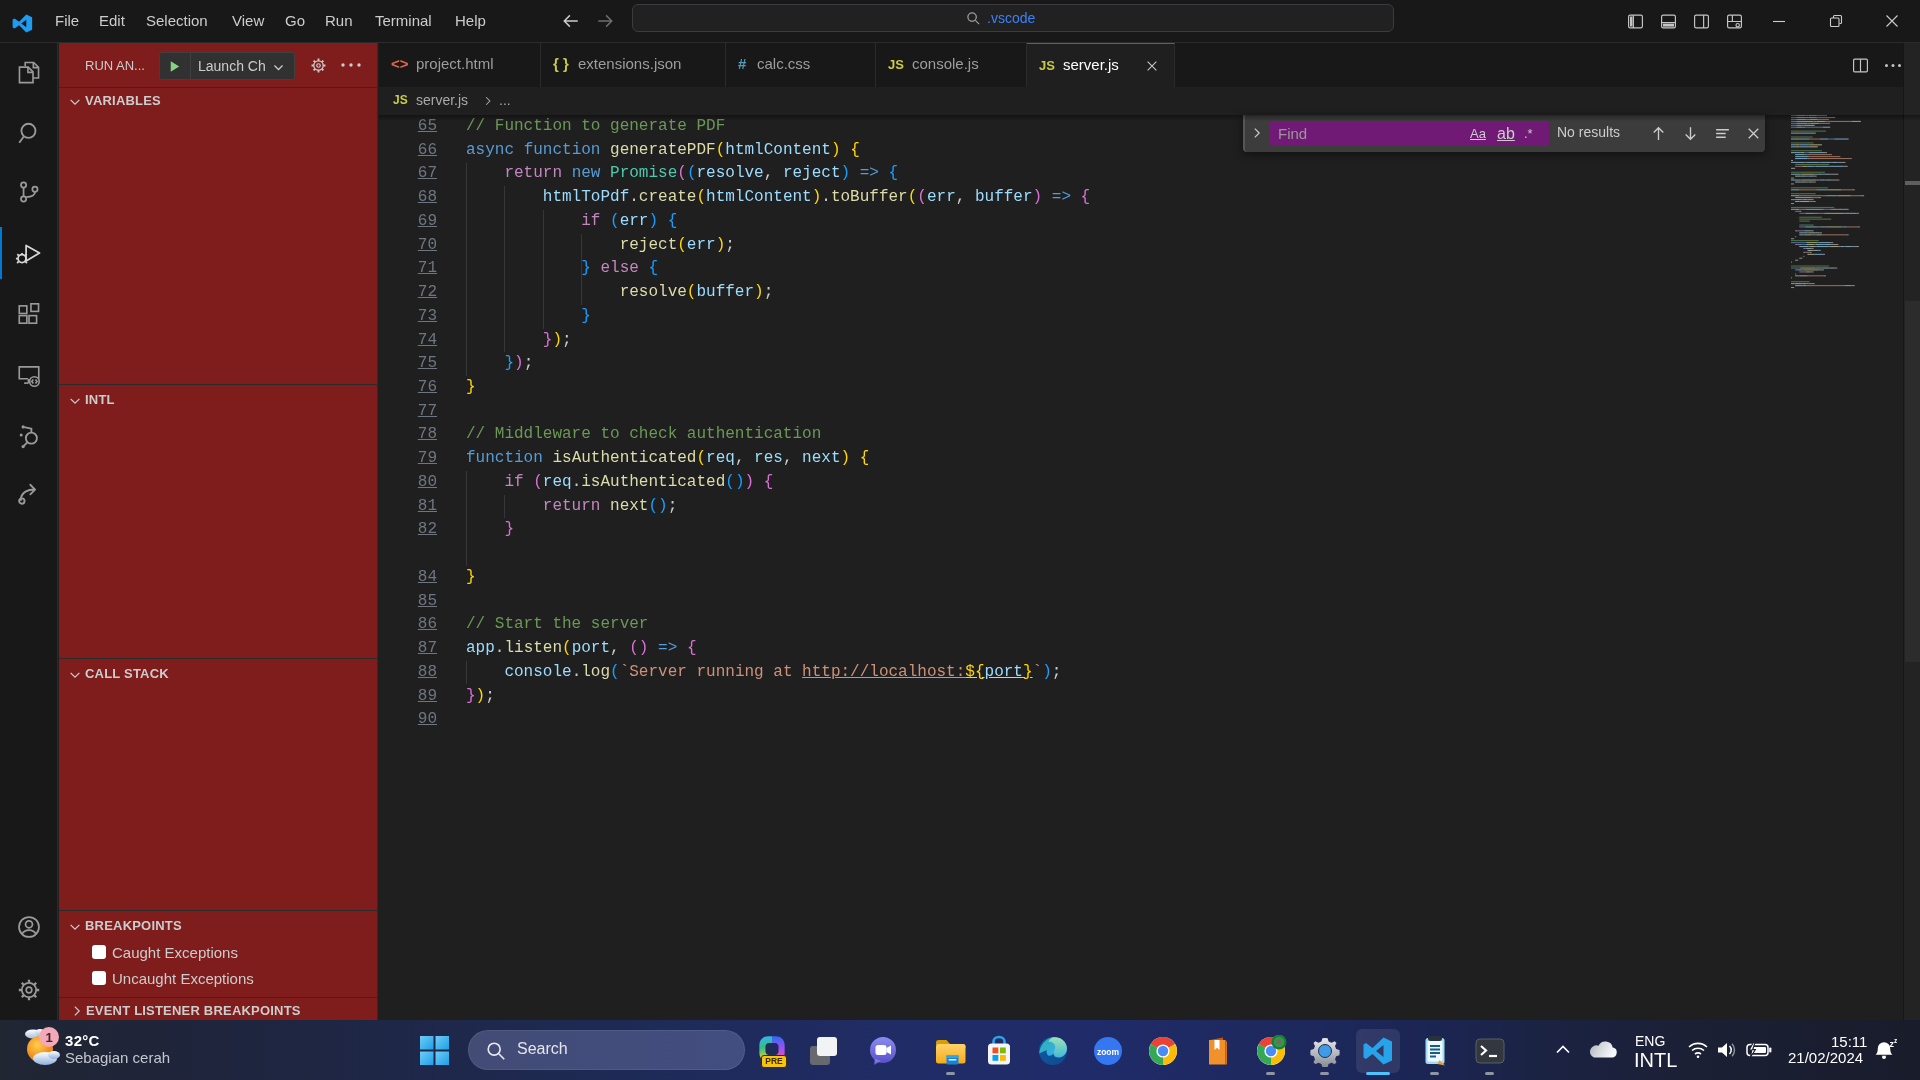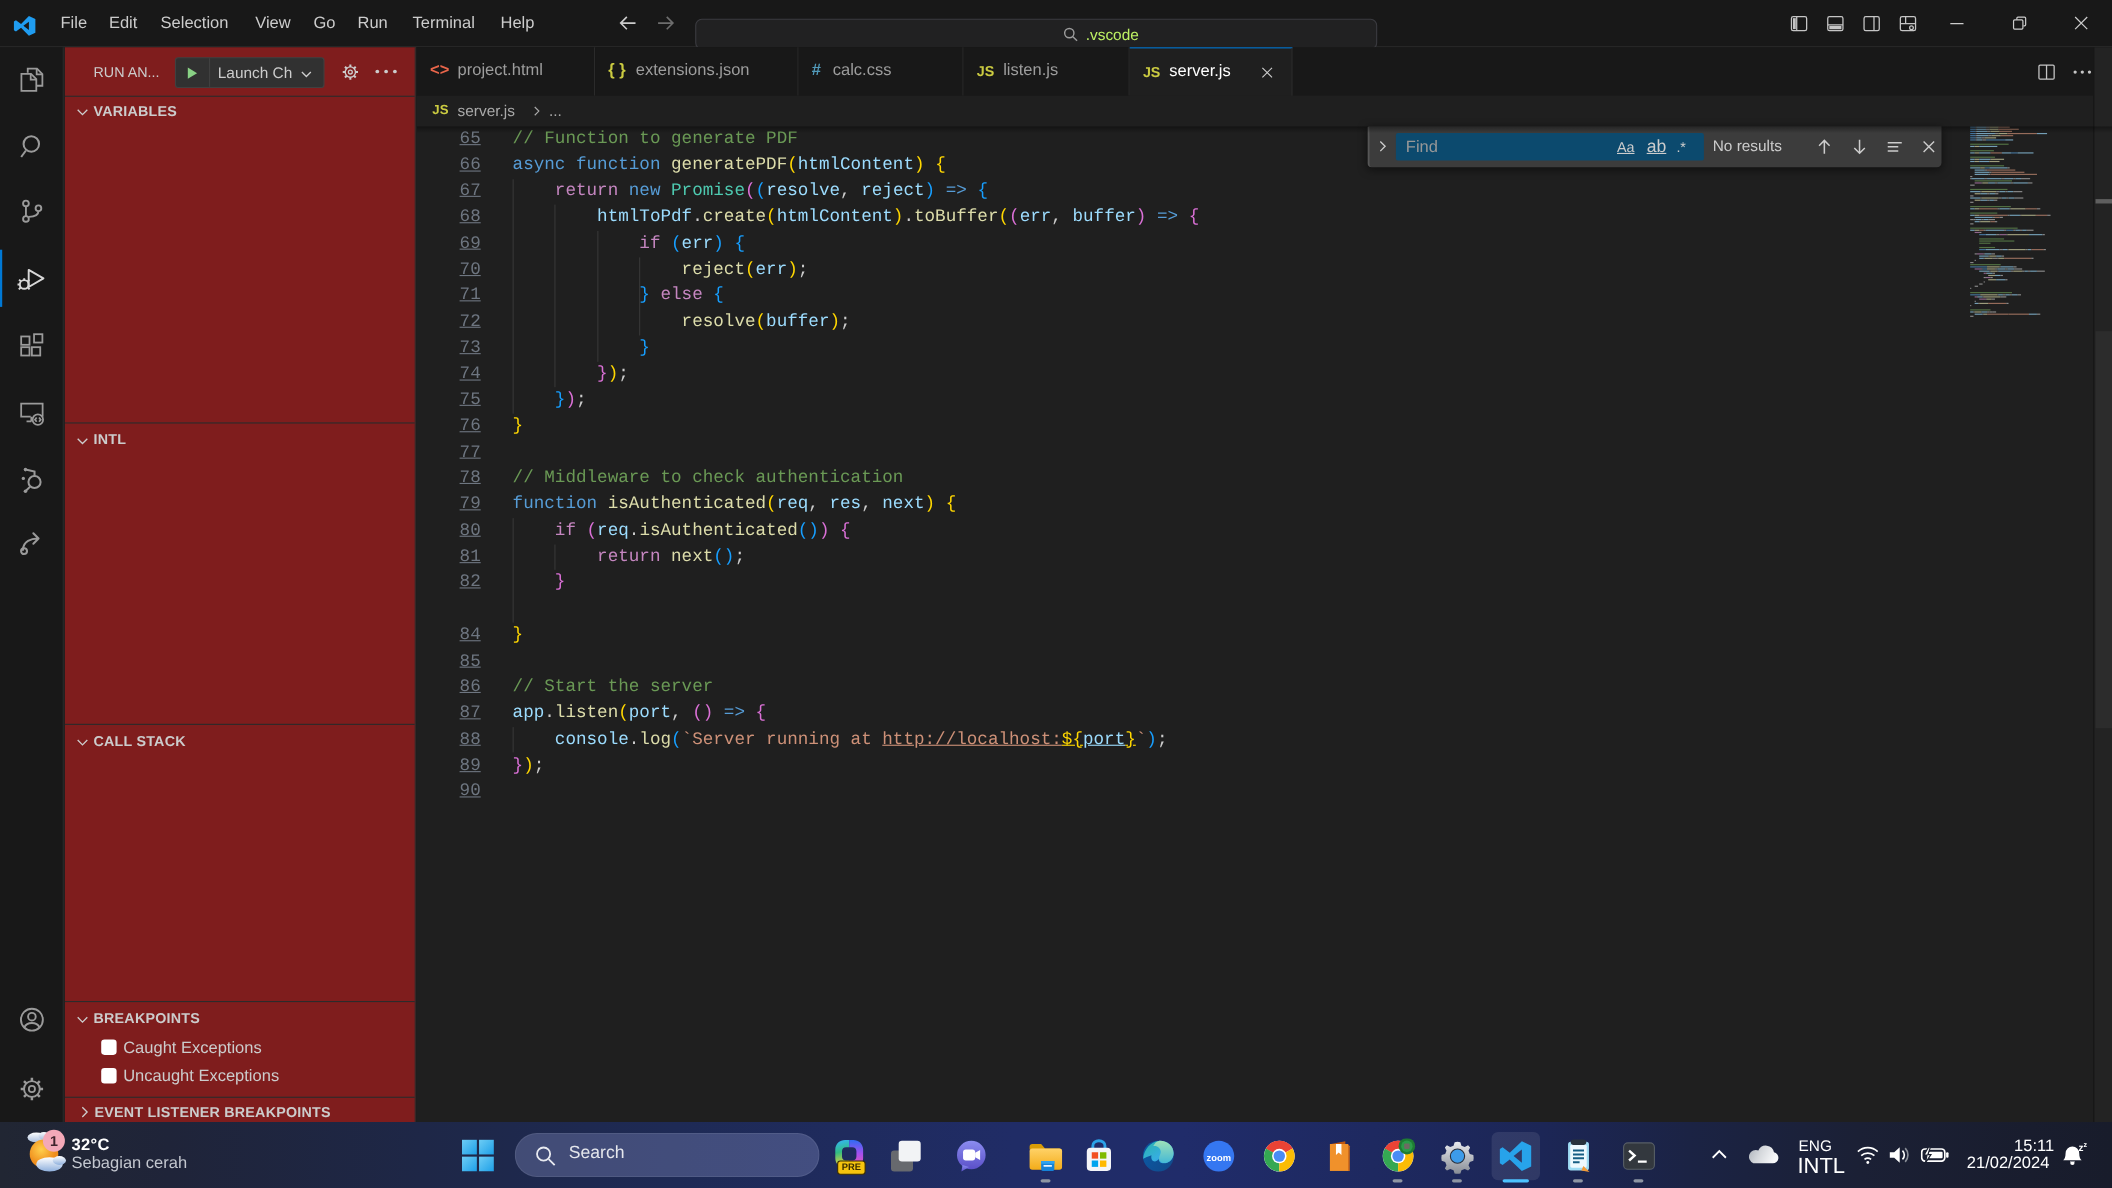--- a/index.html
+++ b/index.html
@@ -5,23 +5,23 @@
   * { margin:0; padding:0; box-sizing:border-box; }
   html,body { width:1920px; height:1080px; overflow:hidden; background:#1f1f1f;
     font-family:"Liberation Sans", sans-serif; }
   .abs { position:absolute; }
   #stage { position:relative; width:1920px; height:1080px; }
 
   
   #titlebar { position:absolute; left:0; top:0; width:1920px; height:43px;
     background:#181818; border-bottom:1px solid #2b2b2b; }
   .menuitem { position:absolute; top:0; height:42px; line-height:42px; color:#cccccc; font-size:15px; }
-  #cmdcenter { position:absolute; left:632px; top:17px; width:620px; height:28px;
+  #cmdcenter { position:absolute; left:632px; top:4px; width:762px; height:28px;
     background:#212122; border:1px solid #3b3b40; border-radius:6px;
-    color:#bef264; font-size:14px; line-height:26px; }
+    color:#3b82f6; font-size:14px; line-height:26px; }
 
   
   #activitybar { position:absolute; left:0; top:43px; width:58px; height:977px;
     background:#181818; border-right:1px solid #2b2b2b; }
 
   
   #sidebar { position:absolute; left:59px; top:43px; width:319px; height:977px;
     background:#7f1d1d; border-right:1px solid #2b2b2b; font-size:15px; color:#cccccc; }
   .sechead { position:absolute; left:0; width:100%; height:22px; color:#cccccc;
     font-size:13px; font-weight:bold; letter-spacing:0.2px; }
@@ -50,21 +50,21 @@
   .vr{color:#9CDCFE} .tl{color:#4EC9B0} .st{color:#CE9178}
   .b1{color:#FFD700} .b2{color:#DA70D6} .b3{color:#179FFF}
   .u{text-decoration:underline;}
   .guide { position:absolute; width:1px; background:#373737; }
 
   
   #findw { position:absolute; left:864px; top:72px; width:522px; height:37px;
     background:#3c3c3c; border-left:2px solid #565656; border-radius:0 0 4px 4px;
     box-shadow:0 2px 8px rgba(0,0,0,0.5); }
   #findinput { position:absolute; left:24px; top:6px; width:280px; height:25px;
-    background:#0c4a6e; border-radius:2px; color:#989898; font-size:15px; line-height:25px; }
+    background:#701a75; border-radius:2px; color:#989898; font-size:15px; line-height:25px; }
 
   
   #minimap { position:absolute; left:1412px; top:72px; }
   #ovruler { position:absolute; left:1524px; top:0px; width:17px; height:977px;
     background:#232323; border-left:1px solid #151515; }
 
   
   #taskbar { position:absolute; left:0; top:1020px; width:1920px; height:60px;
     background:linear-gradient(90deg,#212633 0%, #1f2439 8%, #1e2747 20%, #1e2a55 32%, #202c66 48%, #202c6a 56%, #1e2960 65%, #1c2656 73%, #1b2344 80%, #1b2035 88%, #191d2e 96%, #181c2b 100%);
   }
@@ -282,21 +282,21 @@
       <div class="tab" style="left:162px;width:185px">
         <span class="tlabel" style="left:12px;color:#cbcb41;font-weight:bold">{&nbsp;}</span>
         <span class="tlabel" style="left:37px">extensions.json</span>
       </div>
       <div class="tab" style="left:347px;width:150px">
         <span class="tlabel" style="left:12px;color:#519aba;font-weight:bold">#</span>
         <span class="tlabel" style="left:31px">calc.css</span>
       </div>
       <div class="tab" style="left:497px;width:151px">
         <span class="tlabel" style="left:12px;color:#cbcb41;font-weight:bold;font-size:13px;top:14px">JS</span>
-        <span class="tlabel" style="left:36px">listen.js</span>
+        <span class="tlabel" style="left:36px">console.js</span>
       </div>
       <div class="tab active" style="left:648px;width:148px">
         <span class="tlabel" style="left:12px;color:#cbcb41;font-weight:bold;font-size:13px;top:14px">JS</span>
         <span class="tlabel" style="left:36px">server.js</span>
         <svg class="abs" style="left:118px;top:15px" width="14" height="14" viewBox="0 0 16 16" stroke="#cccccc" stroke-width="1.2">
             <path d="M3 3 L13 13 M13 3 L3 13"></path>
           </svg>
       </div>
       <svg class="abs" style="left:1473px;top:14px" width="17" height="17" viewBox="0 0 16 16" fill="none" stroke="#c5c5c5" stroke-width="1.1">
         <rect x="1.5" y="2" width="13" height="12" rx="1"></rect>

